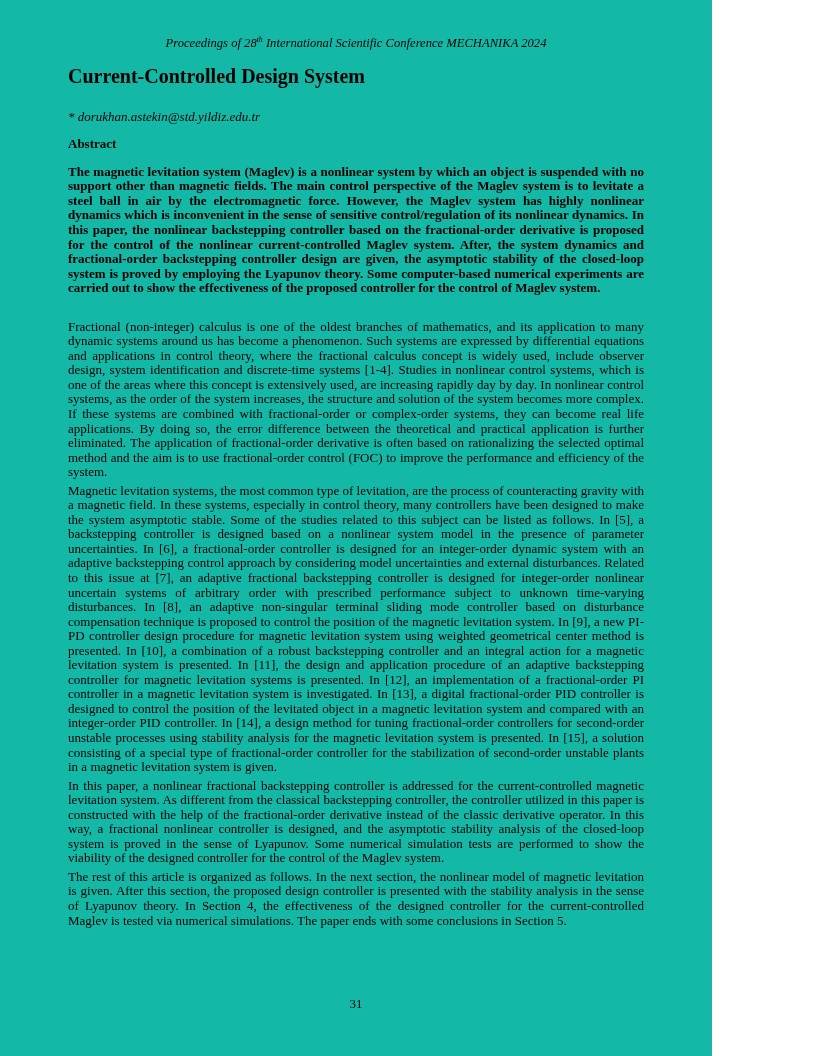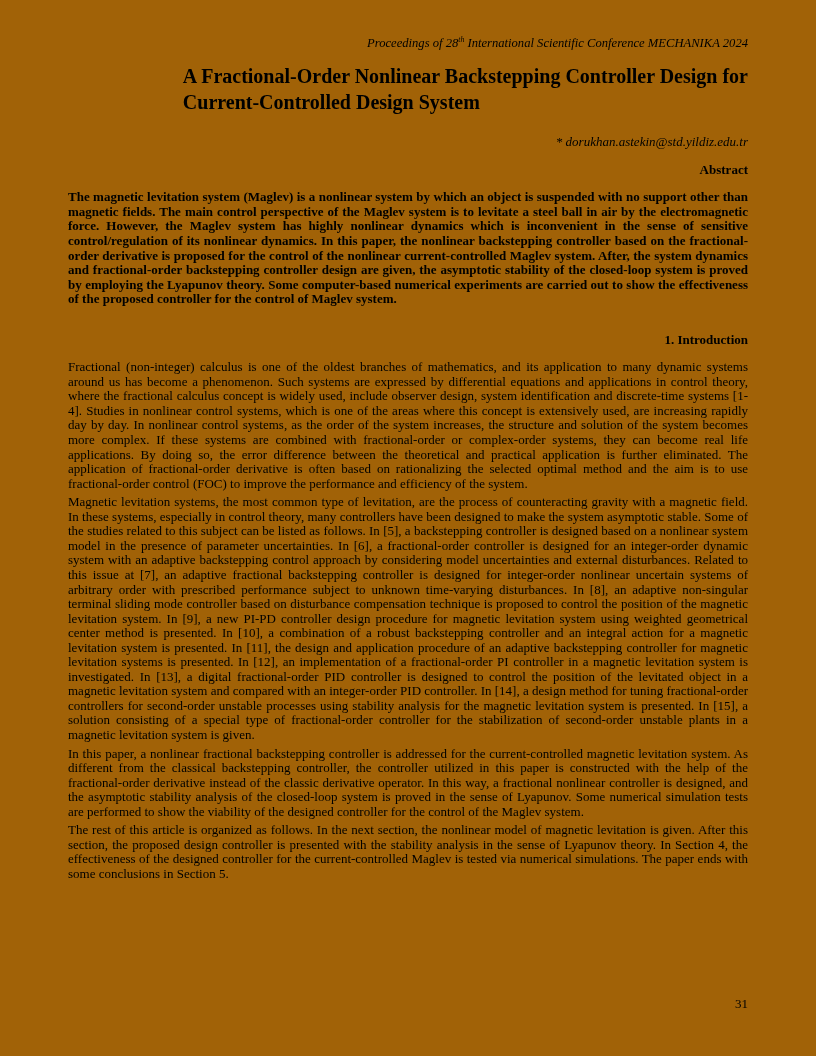--- a/index.html
+++ b/index.html
@@ -1,33 +1,32 @@
 <!DOCTYPE html>
 <html><head>
 <meta charset="utf-8">
 <style>
   html, body {
     margin: 0;
     padding: 0;
     background: #ffffff;
   }
   .page {
-    width: 816px;
+    width: 712px;
     height: 1056px;
     box-sizing: border-box;
-    background: #a16207;
+    background: #14b8a6;
     color: #000000;
     font-family: "Liberation Serif", "DejaVu Serif", serif;
     font-size: 13px;
     line-height: 1.12;
     padding: 36px 68px 30px 68px;
     display: flex;
     flex-direction: column;
     overflow: hidden;
-    align-items: flex-end;
   }
   .running-head {
     text-align: center;
     font-style: italic;
     font-size: 12.6px;
     margin-bottom: 14px;
   }
   .sup {
     font-size: 62%;
     vertical-align: super;
@@ -95,32 +94,30 @@
 </head>
 <body>
 
 <div class="page">
 
   <div class="running-head">
     <span>Proceedings of 28</span><span class="sup">th</span><span> International Scientific Conference MECHANIKA 2024</span>
   </div>
 
   <div class="paper-title">
-    <div class="t-line1">A Fractional-Order Nonlinear Backstepping Controller Design for</div>
     <div class="t-line2">Current-Controlled Design System</div>
   </div>
 
 
   <div class="email">* dorukhan.astekin@std.yildiz.edu.tr</div>
 
   <div class="block-heading">Abstract</div>
   <div class="para abstract-text">The magnetic levitation system (Maglev) is a nonlinear system by which an object is suspended with no support other than magnetic fields. The main control perspective of the Maglev system is to levitate a steel ball in air by the electromagnetic force. However, the Maglev system has highly nonlinear dynamics which is inconvenient in the sense of sensitive control/regulation of its nonlinear dynamics. In this paper, the nonlinear backstepping controller based on the fractional-order derivative is proposed for the control of the nonlinear current-controlled Maglev system. After, the system dynamics and fractional-order backstepping controller design are given, the asymptotic stability of the closed-loop system is proved by employing the Lyapunov theory. Some computer-based numerical experiments are carried out to show the effectiveness of the proposed controller for the control of Maglev system.</div>
 
 
-  <div class="section-heading">1. Introduction</div>
 
   <div class="para intro-para">Fractional (non-integer) calculus is one of the oldest branches of mathematics, and its application to many dynamic systems around us has become a phenomenon. Such systems are expressed by differential equations and applications in control theory, where the fractional calculus concept is widely used, include observer design, system identification and discrete-time systems [1-4]. Studies in nonlinear control systems, which is one of the areas where this concept is extensively used, are increasing rapidly day by day. In nonlinear control systems, as the order of the system increases, the structure and solution of the system becomes more complex. If these systems are combined with fractional-order or complex-order systems, they can become real life applications. By doing so, the error difference between the theoretical and practical application is further eliminated. The application of fractional-order derivative is often based on rationalizing the selected optimal method and the aim is to use fractional-order control (FOC) to improve the performance and efficiency of the system.</div>
   <div class="para intro-para">Magnetic levitation systems, the most common type of levitation, are the process of counteracting gravity with a magnetic field. In these systems, especially in control theory, many controllers have been designed to make the system asymptotic stable. Some of the studies related to this subject can be listed as follows. In [5], a backstepping controller is designed based on a nonlinear system model in the presence of parameter uncertainties. In [6], a fractional-order controller is designed for an integer-order dynamic system with an adaptive backstepping control approach by considering model uncertainties and external disturbances. Related to this issue at [7], an adaptive fractional backstepping controller is designed for integer-order nonlinear uncertain systems of arbitrary order with prescribed performance subject to unknown time-varying disturbances. In [8], an adaptive non-singular terminal sliding mode controller based on disturbance compensation technique is proposed to control the position of the magnetic levitation system. In [9], a new PI-PD controller design procedure for magnetic levitation system using weighted geometrical center method is presented. In [10], a combination of a robust backstepping controller and an integral action for a magnetic levitation system is presented. In [11], the design and application procedure of an adaptive backstepping controller for magnetic levitation systems is presented. In [12], an implementation of a fractional-order PI controller in a magnetic levitation system is investigated. In [13], a digital fractional-order PID controller is designed to control the position of the levitated object in a magnetic levitation system and compared with an integer-order PID controller. In [14], a design method for tuning fractional-order controllers for second-order unstable processes using stability analysis for the magnetic levitation system is presented. In [15], a solution consisting of a special type of fractional-order controller for the stabilization of second-order unstable plants in a magnetic levitation system is given.</div>
   <div class="para intro-para">In this paper, a nonlinear fractional backstepping controller is addressed for the current-controlled magnetic levitation system. As different from the classical backstepping controller, the controller utilized in this paper is constructed with the help of the fractional-order derivative instead of the classic derivative operator. In this way, a fractional nonlinear controller is designed, and the asymptotic stability analysis of the closed-loop system is proved in the sense of Lyapunov. Some numerical simulation tests are performed to show the viability of the designed controller for the control of the Maglev system.</div>
   <div class="para intro-para">The rest of this article is organized as follows. In the next section, the nonlinear model of magnetic levitation is given. After this section, the proposed design controller is presented with the stability analysis in the sense of Lyapunov theory. In Section 4, the effectiveness of the designed controller for the current-controlled Maglev is tested via numerical simulations. The paper ends with some conclusions in Section 5.</div>
 
   <div class="footer">
     <span>31</span>
   </div>
 

